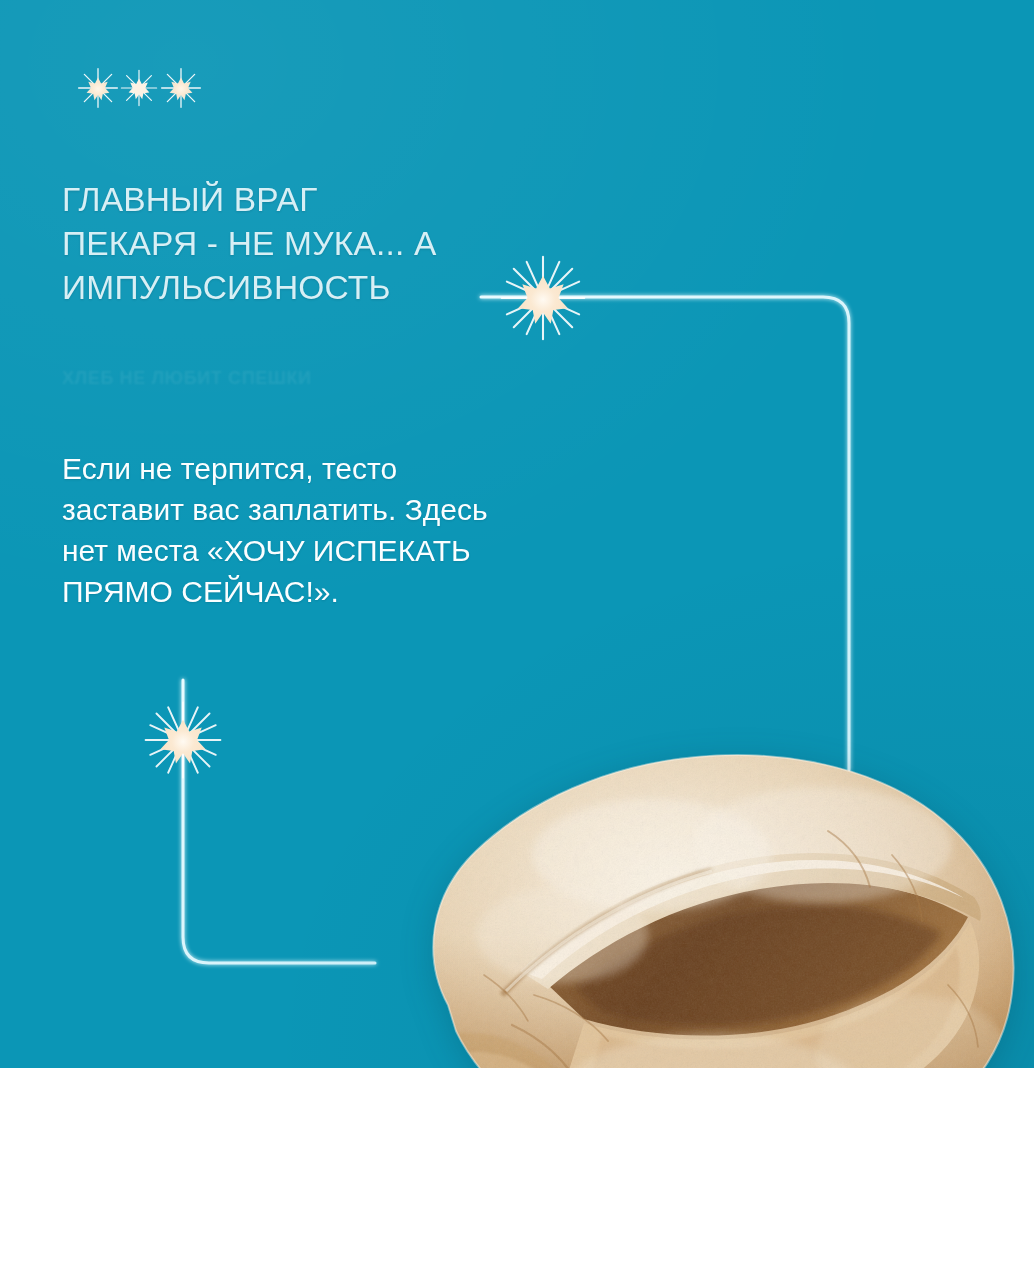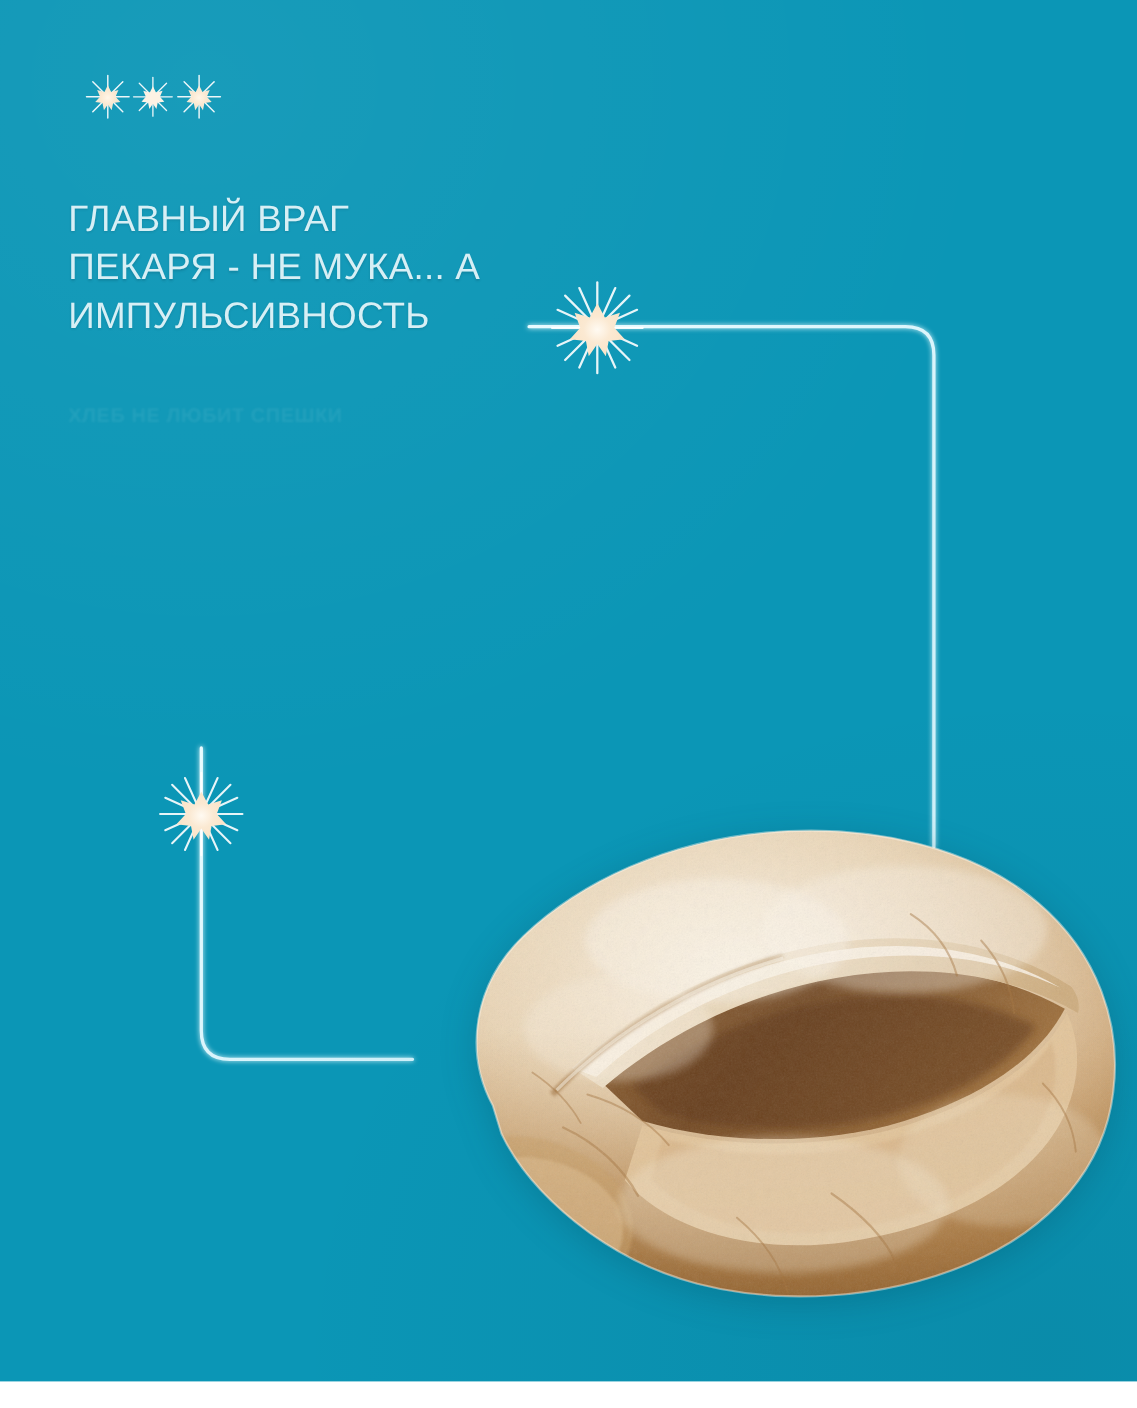--- a/index.html
+++ b/index.html
@@ -5,21 +5,21 @@
 <style>
   html, body {
     margin: 0;
     padding: 0;
     background: #ffffff;
   }
 
   .canvas {
     position: relative;
     width: 1034px;
-    height: 1256px;
+    height: 1068px;
     overflow: hidden;
     background: #0b96b6;
     font-family: "Liberation Sans", "DejaVu Sans", sans-serif;
     -webkit-font-smoothing: antialiased;
   }
 
   
   .bg-base {
     position: absolute;
     inset: 0;
@@ -236,20 +236,24 @@
       <path d="M50 24 L58 39 L74 34 L68 50 L79 62 L62 64 L59 80 L50 67 L41 80 L38 64 L21 62 L32 50 L26 34 L42 39 Z" fill="url(#spkBig)"></path>
     </svg>
   </span>
 
   <h1 class="headline">ГЛАВНЫЙ ВРАГ
 ПЕКАРЯ - НЕ МУКА... А
 ИМПУЛЬСИВНОСТЬ</h1>
 
   <p class="ghost-line">ХЛЕБ НЕ ЛЮБИТ СПЕШКИ</p>
 
+  <p class="body-copy">Если не терпится, тесто
+заставит вас заплатить. Здесь
+нет места «ХОЧУ ИСПЕКАТЬ
+ПРЯМО СЕЙЧАС!».</p>
 
   <div class="bread-wrap">
     <svg class="bread-svg" viewBox="0 0 688 455">
       <defs>
 
         <radialGradient id="crustBase" cx="42%" cy="30%" r="78%">
           <stop offset="0%" stop-color="#f3e2c9"></stop>
           <stop offset="38%" stop-color="#e6cda9"></stop>
           <stop offset="70%" stop-color="#cfa878"></stop>
           <stop offset="100%" stop-color="#a9783f"></stop>

